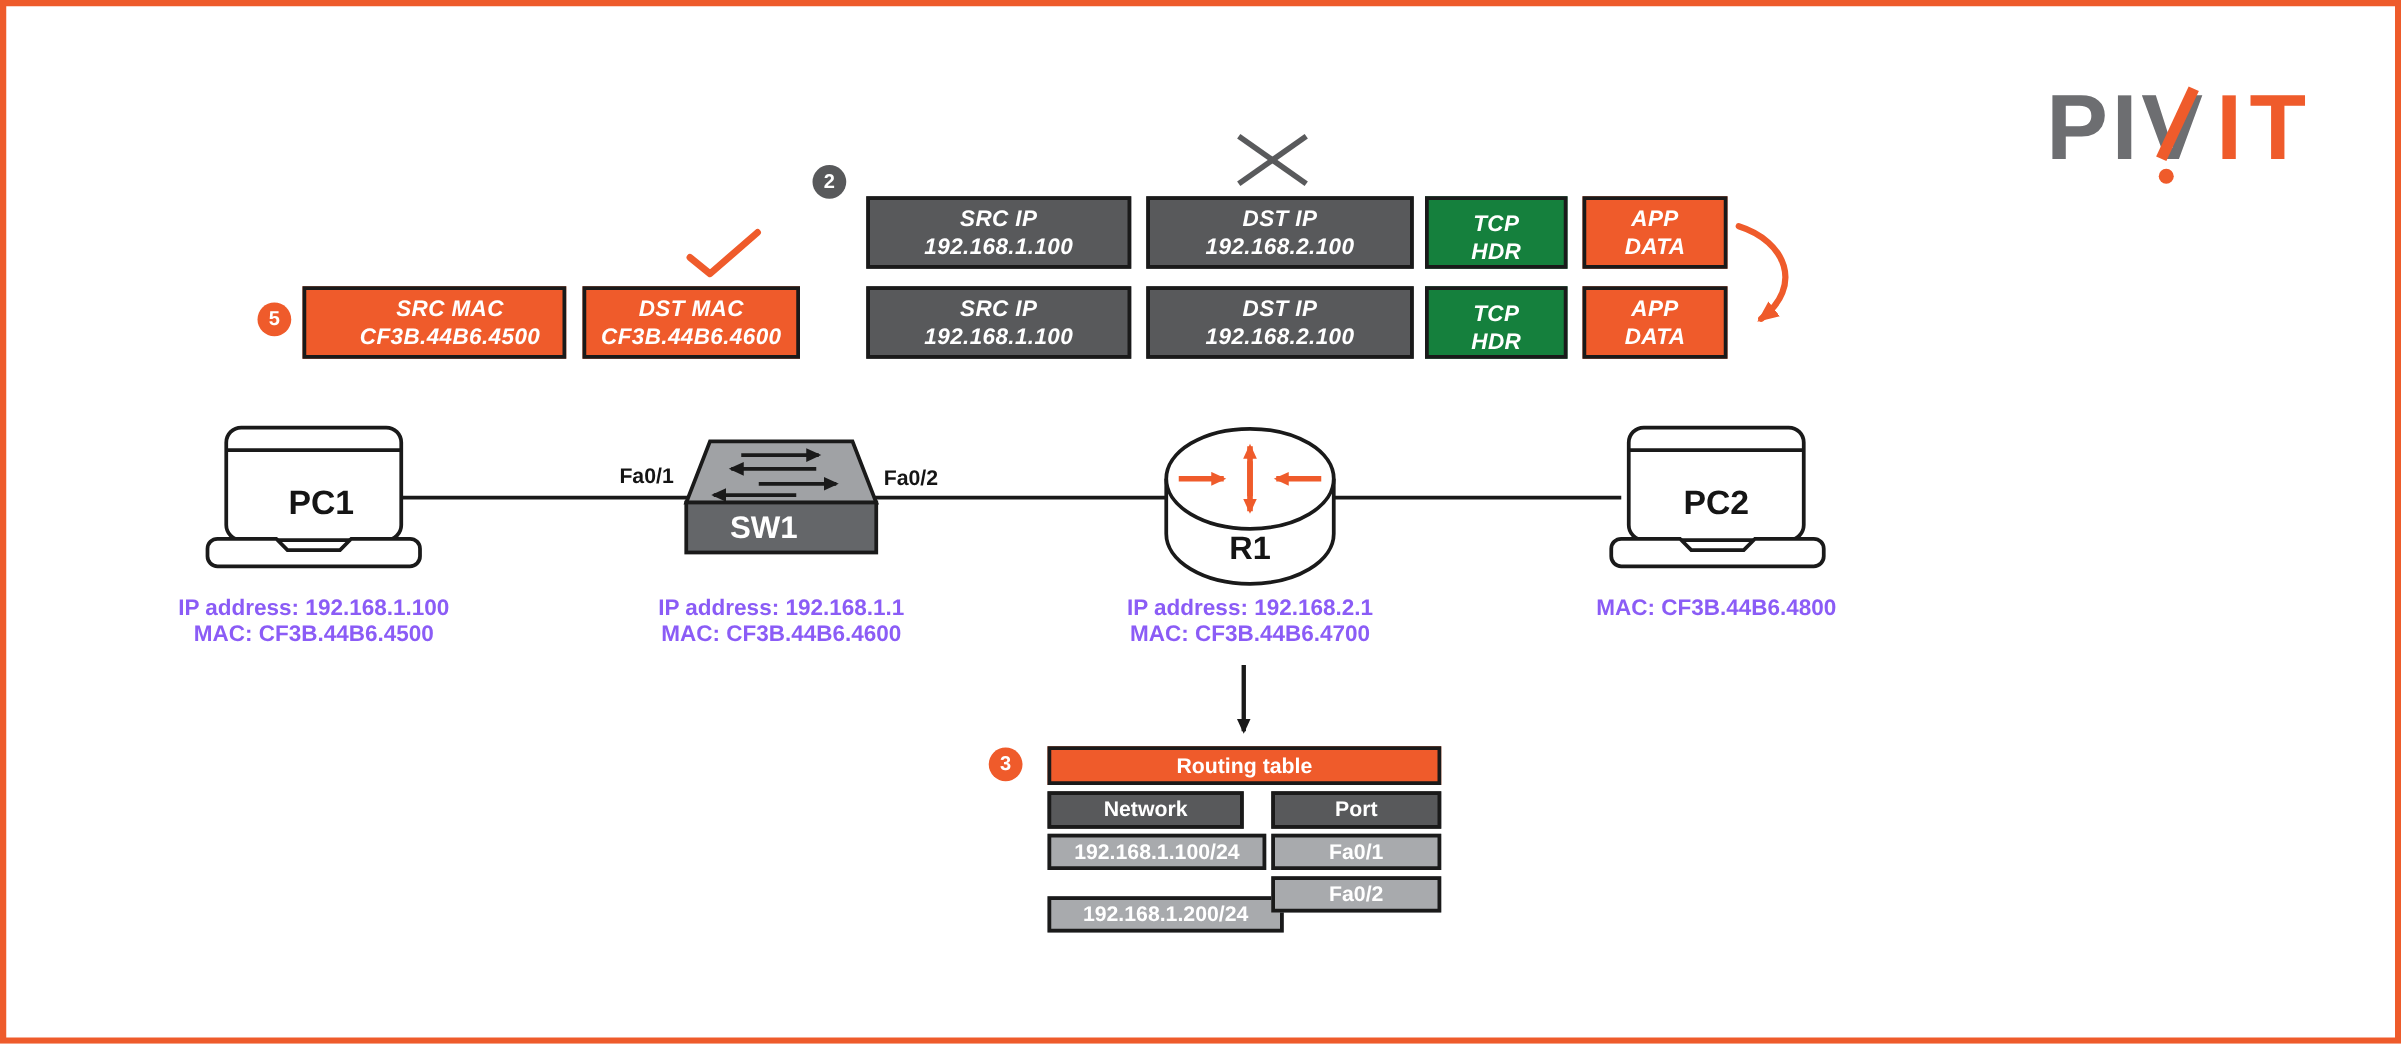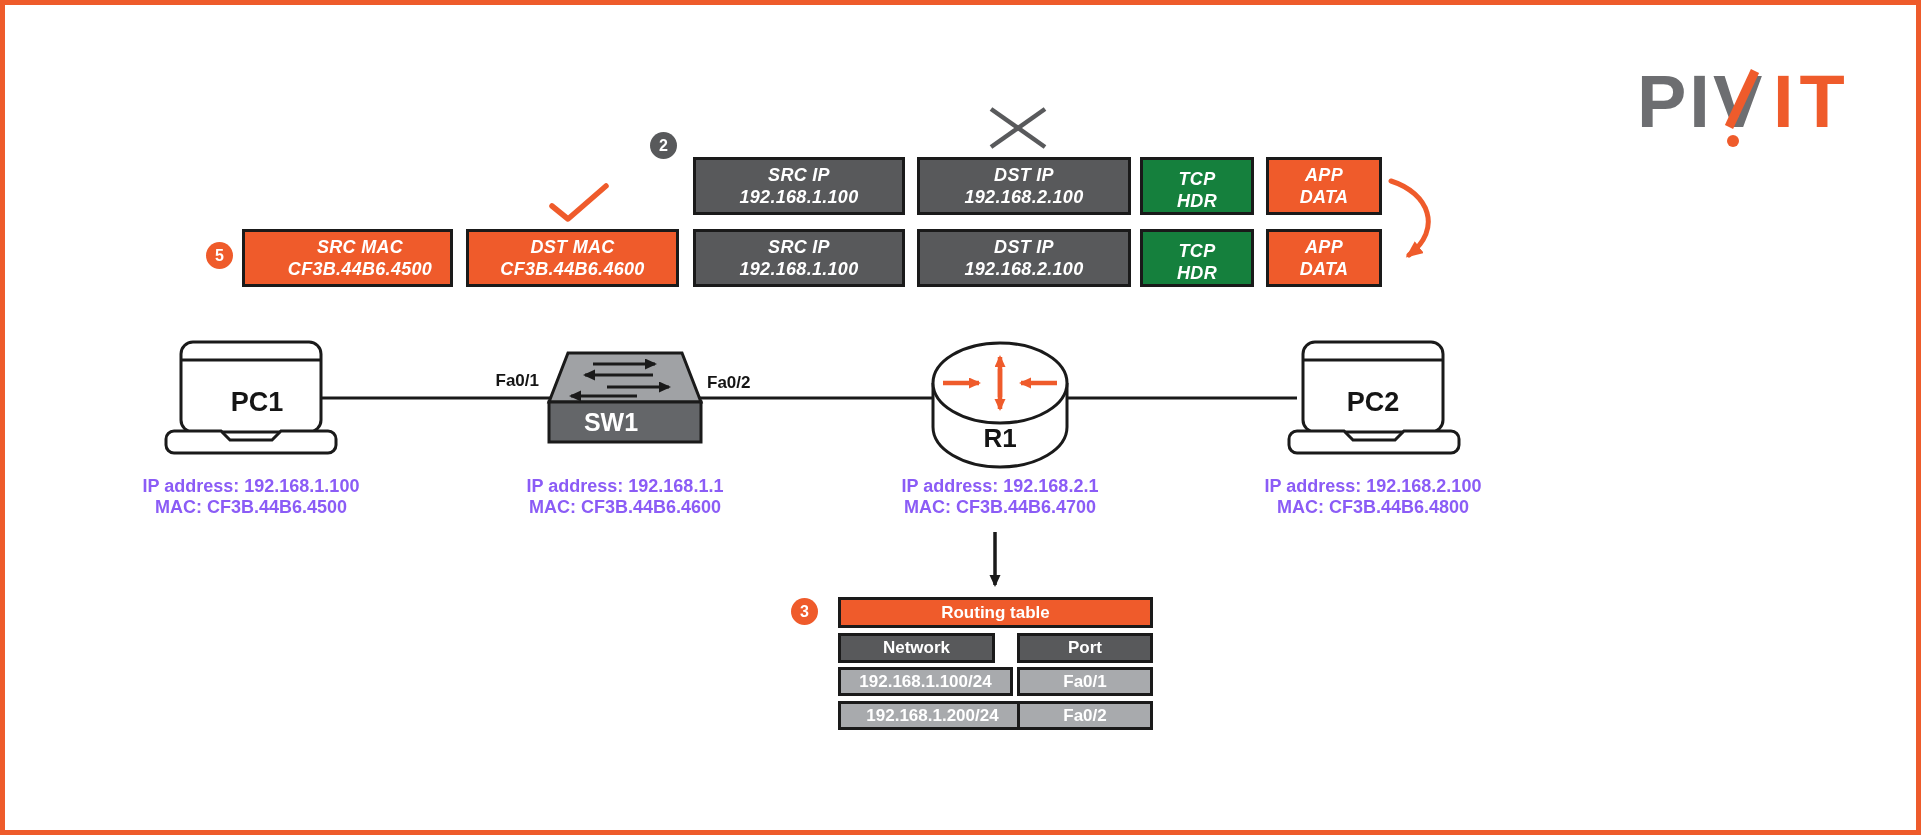--- a/index.html
+++ b/index.html
@@ -160,21 +160,21 @@
     <span>APP</span>
     <span>DATA</span>
   </div>
 
   <div class="badge orange" style="left:201px; top:237px;">5</div>
 
   <div class="pkt orange" style="left:237px; top:224px; width:211px;padding-left:25px;">
     <span>SRC MAC</span>
     <span>CF3B.44B6.4500</span>
   </div>
-  <div class="pkt orange" style="left:461px; top:224px; width:213px;">
+  <div class="pkt orange" style="left:461px; top:224px; width:174px;">
     <span>DST MAC</span>
     <span>CF3B.44B6.4600</span>
   </div>
   <div class="pkt dark" style="left:688px; top:224px; width:212px;">
     <span>SRC IP</span>
     <span>192.168.1.100</span>
   </div>
   <div class="pkt dark" style="left:912px; top:224px; width:214px;">
     <span>DST IP</span>
     <span>192.168.2.100</span>
@@ -202,30 +202,29 @@
   </div>
   <div class="caption" style="left:460px; top:471px;">
     <div>IP address: 192.168.1.1</div>
     <div>MAC: CF3B.44B6.4600</div>
   </div>
   <div class="caption" style="left:835px; top:471px;">
     <div>IP address: 192.168.2.1</div>
     <div>MAC: CF3B.44B6.4700</div>
   </div>
   <div class="caption" style="left:1208px; top:471px;">
-    <div>IP address: 192.168.2.100</div>
     <div>MAC: CF3B.44B6.4800</div>
   </div>
 
   <div class="badge orange" style="left:786px; top:593px;">3</div>
 
   <div class="rt-cell rt-title" style="left:833px; top:592px; width:315px; height:31px;">Routing table</div>
 
   <div class="rt-cell rt-head" style="left:833px; top:628px; width:157px; height:30px;">Network</div>
   <div class="rt-cell rt-head" style="left:1012px; top:628px; width:136px; height:30px;">Port</div>
 
   <div class="rt-cell rt-data" style="left:833px; top:662px; width:175px; height:29px;">192.168.1.100/24</div>
   <div class="rt-cell rt-data" style="left:1012px; top:662px; width:136px; height:29px;">Fa0/1</div>
 
-  <div class="rt-cell rt-data" style="left:833px; top:696px; width:189px; height:29px;">192.168.1.200/24</div>
+  <div class="rt-cell rt-data" style="left:833px; top:712px; width:189px; height:29px;">192.168.1.200/24</div>
   <div class="rt-cell rt-data" style="left:1012px; top:696px; width:136px; height:29px;">Fa0/2</div>
 
 </div>
 
 </body></html>

